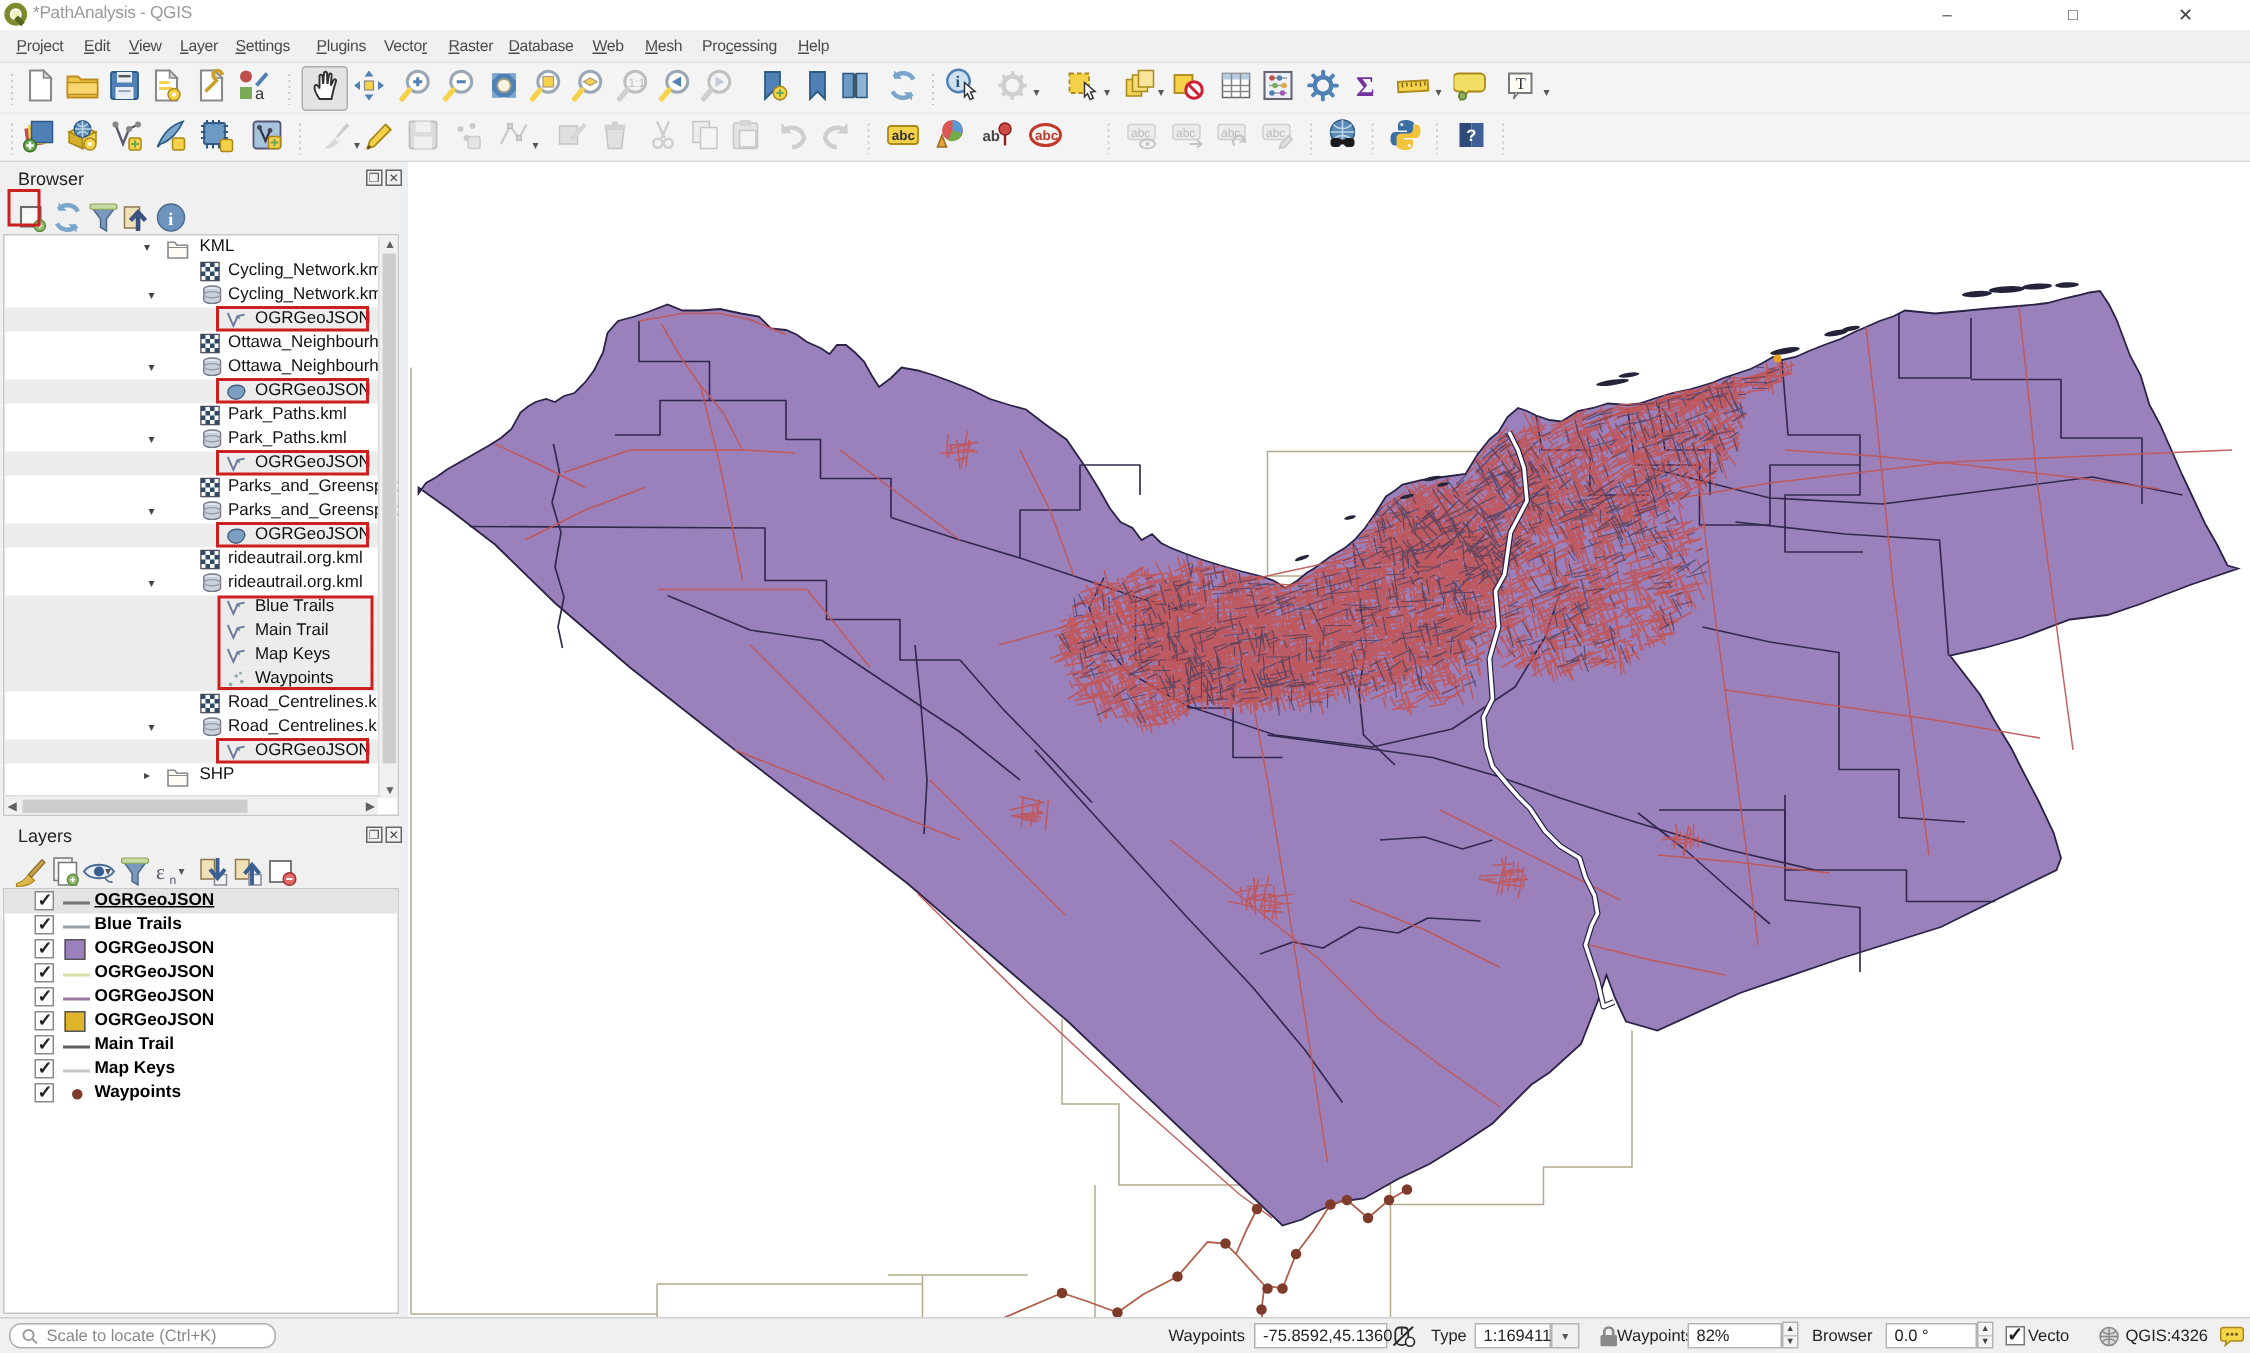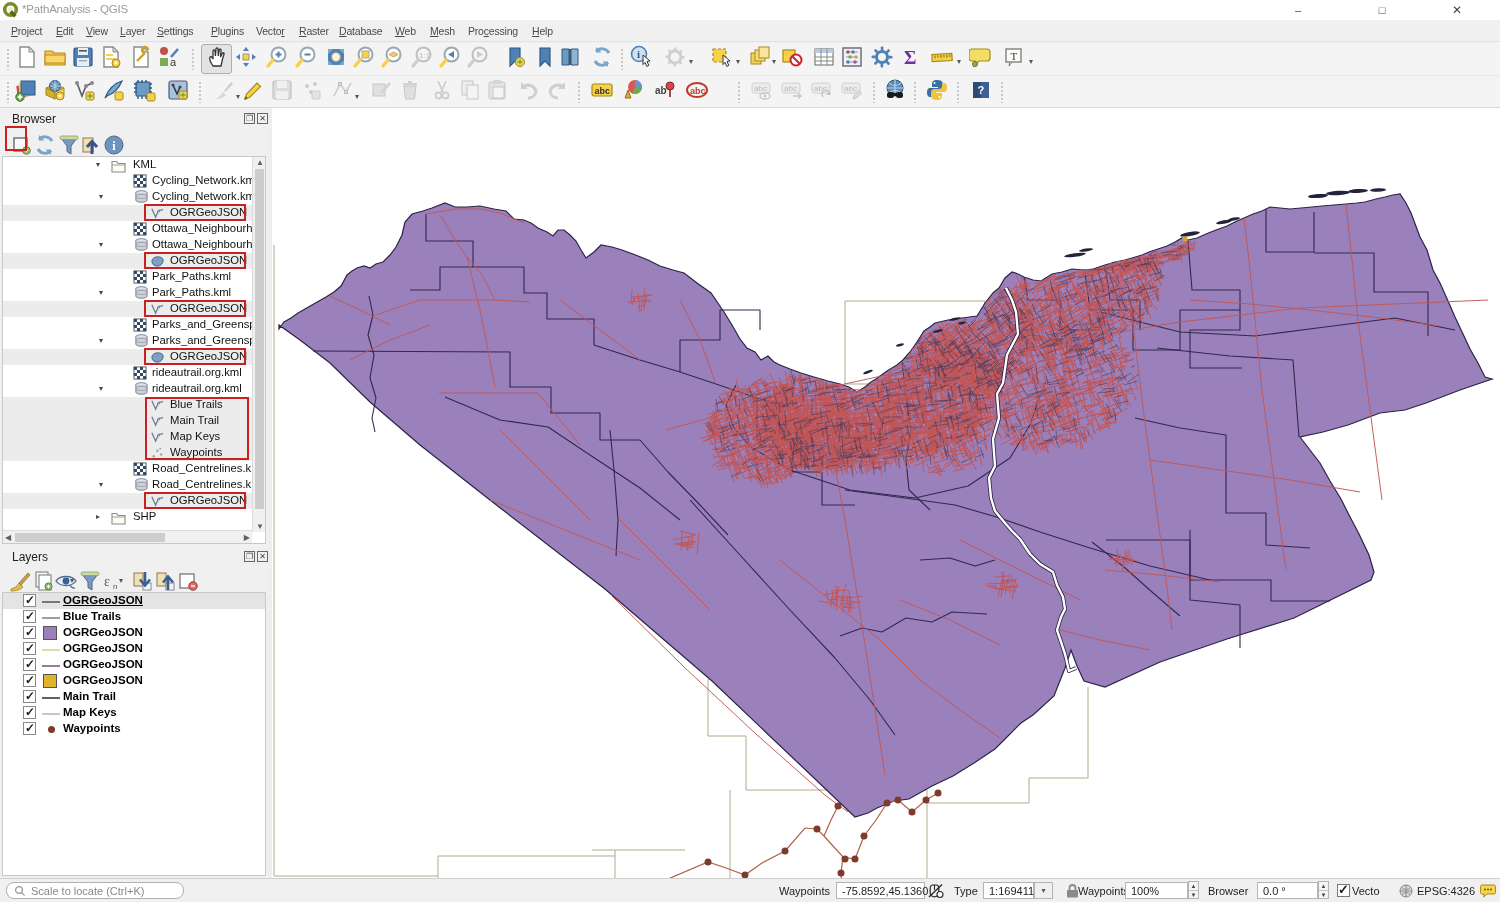--- a/index.html
+++ b/index.html
@@ -932,40 +932,40 @@
         <circle cx="12" cy="11.5" r="3" fill="#fff" stroke="#2a2a2a" stroke-width="1.1"></circle>
       </svg>
       <span class="slabel" style="left:954px">Type</span>
       <div class="sbox" style="left:983px;width:51px;text-align:left;padding-left:5px;line-height:16px;">1:169411</div>
       <div class="sbox" style="left:1034px;width:19px;text-align:center;line-height:16px;background:#f0f0f0;color:#555;font-size:8px;">▾</div>
       <svg style="position:absolute;left:1066px;top:5px" width="13" height="14" viewBox="0 0 13 14">
         <rect x="1" y="6" width="11" height="7.5" rx="1" fill="#8a8a8a"></rect>
         <path d="M3.5,6 v-2 a3,3 0 0,1 6,0 v2" stroke="#8a8a8a" stroke-width="1.8" fill="none"></path>
       </svg>
       <span class="slabel" style="left:1078px">Waypoints</span>
-      <div class="sbox" style="left:1125px;width:63px;text-align:left;padding-left:5px;line-height:16px;">100%</div>
+      <div class="sbox" style="left:1125px;width:63px;text-align:left;padding-left:5px;line-height:16px;">82%</div>
       <div class="spin" style="left:1188px;border:1px solid #b4b4b4;background:#f4f4f4;">
         <div style="height:9px;border-bottom:1px solid #c4c4c4;">▲</div>
         <div style="height:8px;">▼</div>
       </div>
       <span class="slabel" style="left:1208px">Browser</span>
       <div class="sbox" style="left:1257px;width:61px;text-align:left;padding-left:5px;line-height:16px;">0.0 °</div>
       <div class="spin" style="left:1318px;border:1px solid #b4b4b4;background:#f4f4f4;">
         <div style="height:9px;border-bottom:1px solid #c4c4c4;">▲</div>
         <div style="height:8px;">▼</div>
       </div>
       <div style="position:absolute;left:1337px;top:5px;width:13px;height:13px;background:#fff;border:1px solid #777;">
         <span style="position:absolute;left:0px;top:-3px;font-size:13px;font-weight:bold;color:#222">✓</span>
       </div>
       <span class="slabel" style="left:1352px">Vecto</span>
       <svg style="position:absolute;left:1399px;top:5px" width="14" height="14" viewBox="0 0 14 14">
         <circle cx="7" cy="7" r="6" fill="#d8d8d8" stroke="#888"></circle>
         <path d="M1,7 h12 M7,1 v12 M2.5,3.5 c2.5,2.5 6.5,2.5 9,0 M2.5,10.5 c2.5,-2.5 6.5,-2.5 9,0" stroke="#888" fill="none" stroke-width="0.9"></path>
       </svg>
-      <span class="slabel" style="left:1417px">EPSG:4326</span>
+      <span class="slabel" style="left:1417px">QGIS:4326</span>
       <svg style="position:absolute;left:1480px;top:5px" width="16" height="14" viewBox="0 0 16 14">
         <path d="M2,1 h12 a1.5,1.5 0 0 1 1.5,1.5 v6 a1.5,1.5 0 0 1 -1.5,1.5 h-7 l-3.5,3 0.7,-3 h-2.2 a1.5,1.5 0 0 1 -1.5,-1.5 v-6 A1.5,1.5 0 0 1 2,1 z" fill="#f4d648" stroke="#a9891a"></path>
         <circle cx="5" cy="5.5" r="1" fill="#6a5a14"></circle>
         <circle cx="8" cy="5.5" r="1" fill="#6a5a14"></circle>
         <circle cx="11" cy="5.5" r="1" fill="#6a5a14"></circle>
       </svg>
   </div>
 </div>
 
 </body></html>

